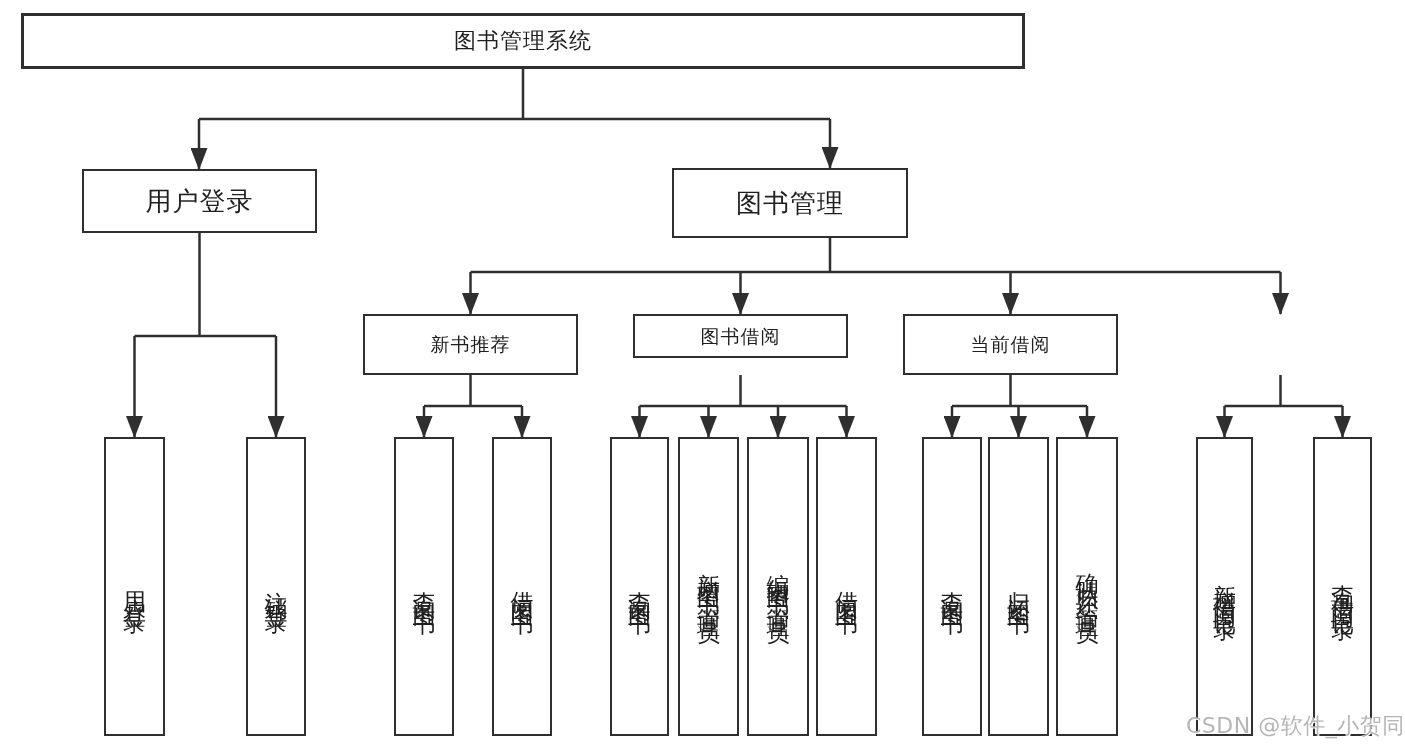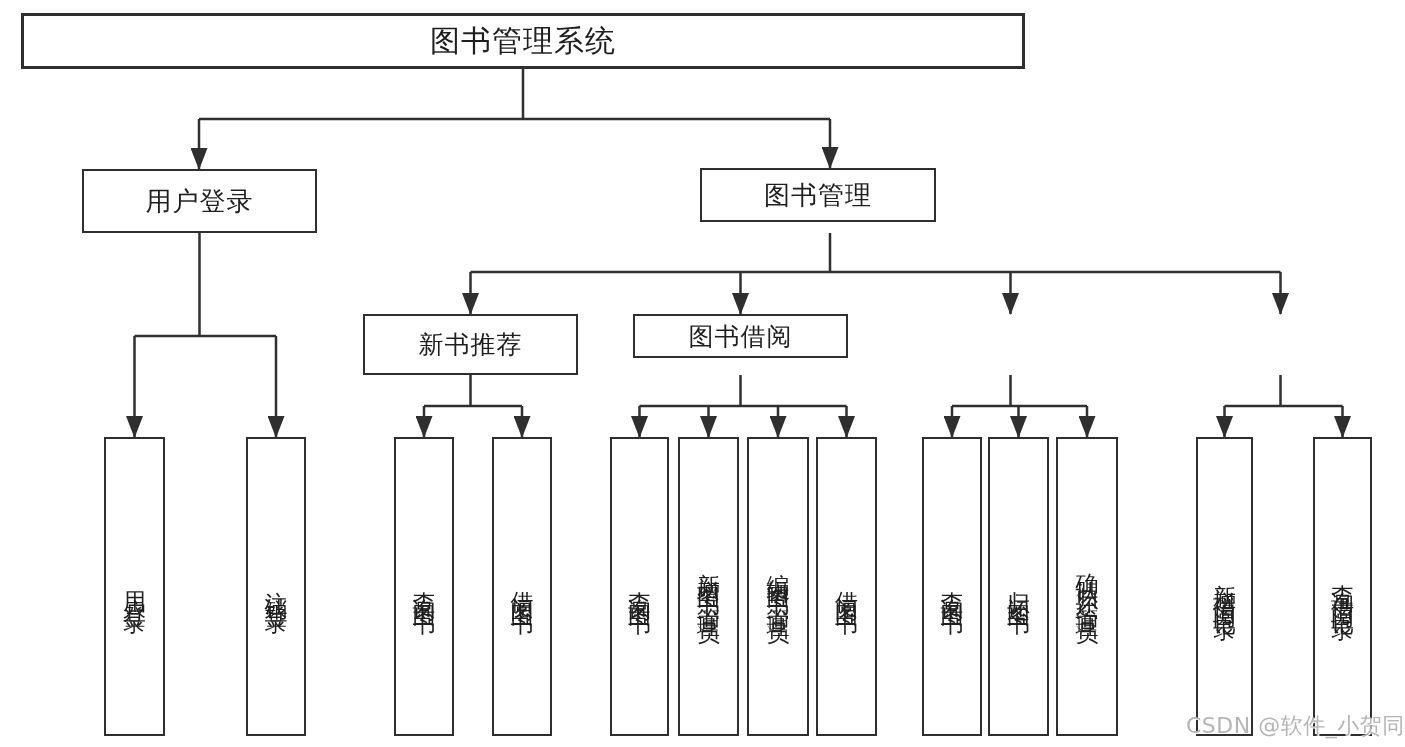--- a/index.html
+++ b/index.html
@@ -16,23 +16,23 @@
     box-sizing:border-box;
     background:#ffffff;
     border:2.5px solid #2f2f2f;
     color:#1f1f1f;
     display:flex;
     align-items:center;
     justify-content:center;
     text-align:center;
     line-height:1;
   }
-  .box.top{border-width:3px;font-size:30px;letter-spacing:1px;}
+  .box.top{border-width:3px;font-size:22px;letter-spacing:1px;}
   .box.h2{font-size:26px;letter-spacing:1px;}
-  .box.h3{font-size:25px;letter-spacing:1px;}
+  .box.h3{font-size:19px;letter-spacing:1px;}
   .box.leaf{
     font-size:23px;
     writing-mode:vertical-rl;
     text-orientation:mixed;
     letter-spacing:7px;
   }
   .watermark{
     position:absolute;
     left:1186px;
     top:711px;
@@ -86,24 +86,25 @@
     <line x1="1018.5" y1="406" x2="1018.5" y2="437" stroke="#2f2f2f" stroke-width="2.5" marker-end="url(#ah)"></line>
     <line x1="1087" y1="406" x2="1087" y2="437" stroke="#2f2f2f" stroke-width="2.5" marker-end="url(#ah)"></line>
 
     <line x1="1224.5" y1="406" x2="1224.5" y2="437" stroke="#2f2f2f" stroke-width="2.5" marker-end="url(#ah)"></line>
     <line x1="1342.5" y1="406" x2="1342.5" y2="437" stroke="#2f2f2f" stroke-width="2.5" marker-end="url(#ah)"></line>
   </svg>
 
   <div class="box top" style="left:21px;top:13px;width:1004px;height:56px">图书管理系统</div>
 
   <div class="box h2" style="left:82px;top:169px;width:235px;height:64px">用户登录</div>
-  <div class="box h2" style="left:700px;top:168px;width:236px;height:54px">图书管理</div>
+  <div class="box h2" style="left:672px;top:168px;width:236px;height:70px">图书管理</div>
 
   <div class="box h3" style="left:363px;top:314px;width:215px;height:61px">新书推荐</div>
   <div class="box h3" style="left:633px;top:314px;width:215px;height:44px">图书借阅</div>
+  <div class="box h3" style="left:903px;top:314px;width:215px;height:61px">当前借阅</div>
 
   <div class="box leaf" style="left:104px;top:437px;width:61px;height:299px">用户登录</div>
   <div class="box leaf" style="left:246px;top:437px;width:60px;height:299px">注销登录</div>
 
   <div class="box leaf" style="left:394px;top:437px;width:60px;height:299px">查询图书</div>
   <div class="box leaf" style="left:492px;top:437px;width:60px;height:299px">借阅图书</div>
 
   <div class="box leaf" style="left:610px;top:437px;width:59px;height:299px">查询图书</div>
   <div class="box leaf" style="left:678px;top:437px;width:61px;height:299px">新增图书（管理员）</div>
   <div class="box leaf" style="left:747px;top:437px;width:62px;height:299px">编辑图书（管理员）</div>

